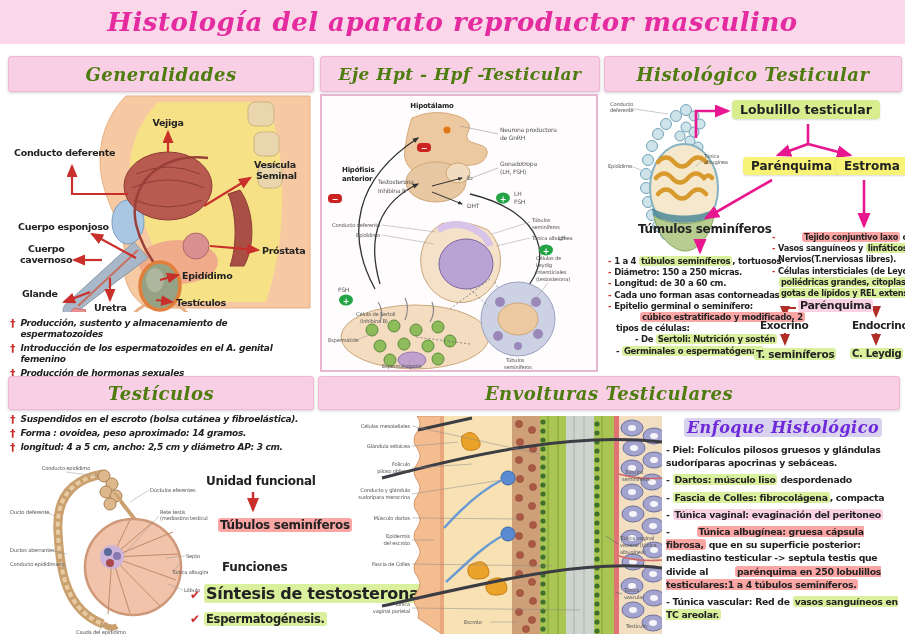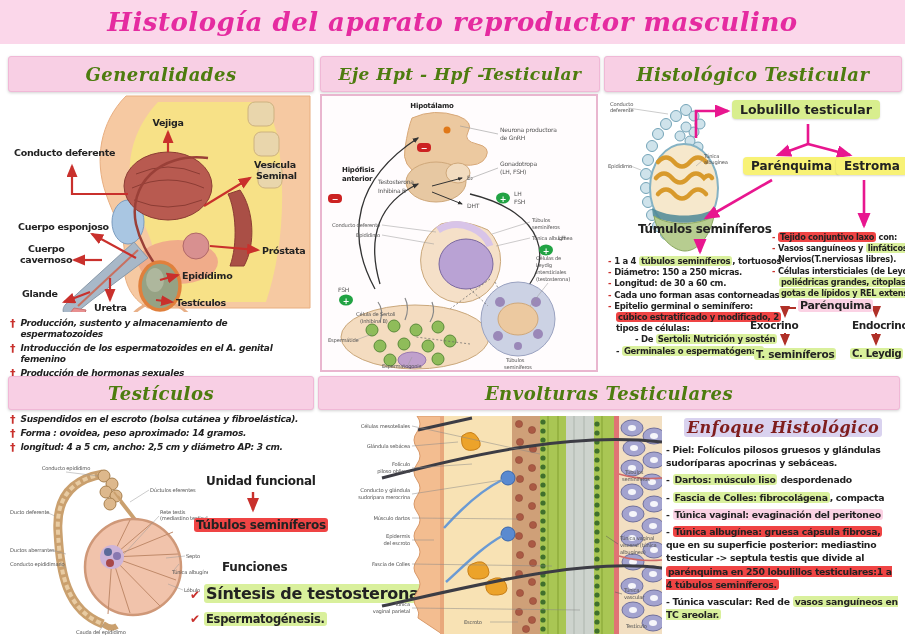--- a/index.html
+++ b/index.html
@@ -9,21 +9,21 @@
   .script{font-family:"DejaVu Serif",serif;font-style:italic;font-weight:700;letter-spacing:.5px;}
   .banner{left:0;top:0;width:905px;height:44px;background:#fbd7ea;display:flex;align-items:center;justify-content:center;}
   .banner span{font-size:26px;color:#e52ba0;}
   .hdr{background:#f8cfe4;border:1px solid #f0b8d6;border-radius:3px;box-shadow:0 1px 3px rgba(0,0,0,.18);
        display:flex;align-items:center;justify-content:center;}
   .hdr span{color:#4d7c0f;font-size:18px;white-space:nowrap;}
   .hand{font-weight:700;color:#222;letter-spacing:-.3px;}
   .brow{display:flex;align-items:flex-start;margin-bottom:3px;}
   .cross{color:#c9302c;font-weight:900;margin-right:5px;font-size:11px;line-height:11px;}
   .btxt{font-size:9px;line-height:11px;font-style:italic;}
-  .hl-y{background:#ef4444;border-radius:3px;padding:0 2px;}
+  .hl-y{background:#fca5a5;border-radius:3px;padding:0 2px;margin-left:24px;}
   .hl-g{background:#d9f09c;border-radius:3px;padding:0 2px;}
   .hl-p{background:#fbd2e4;border-radius:3px;padding:0 2px;}
   .hl-l{background:#d9d2ef;border-radius:3px;padding:0 3px;}
   .pill{border-radius:4px;padding:2px 8px;font-weight:700;color:#222;white-space:nowrap;box-shadow:0 1px 2px rgba(0,0,0,.15);}
   .sm{font-size:8.5px;line-height:11.2px;font-weight:700;color:#222;letter-spacing:-.3px;white-space:nowrap;}
   .dash-r{color:#c9302c;font-weight:900;margin-right:3px;}
   .dash-k{color:#333;font-weight:900;margin-right:3px;}
   .check{color:#c9302c;font-weight:900;margin-right:4px;font-size:12px;}
   svg text{font-family:"DejaVu Sans",sans-serif;}
   .svgl{font-weight:700;fill:#222;font-size:9.5px;letter-spacing:-.3px;}
@@ -297,21 +297,21 @@
     </div>
     <div class="abs" style="left:168px;top:176px;width:128px;">
       <div class="sm" style="font-size:8.2px;"><span class="dash-r">-</span><span class="hl-y">Tejido conjuntivo laxo</span><span> con:</span></div>
       <div class="sm" style="font-size:8.2px;"><span class="dash-r">-</span><span>Vasos sanguíneos y </span><span class="hl-g">linfáticos.</span></div>
       <div class="sm" style="font-size:8.2px;"><span class="dash-k">-</span><span>Nervios(T.nerviosas libres).</span></div>
       <div class="sm" style="font-size:8.2px;"><span class="dash-r">-</span><span>Células intersticiales (de Leydig):</span></div>
       <div class="sm" style="font-size:8.2px;padding-left:7px;"><span class="hl-g">poliédricas grandes, citoplasma con</span></div>
       <div class="sm" style="font-size:8.2px;padding-left:7px;"><span class="hl-g">gotas de lípidos y REL extenso.</span></div>
     </div>
     <div class="abs hl-p hand" style="left:194px;top:243px;font-size:11px;white-space:nowrap;">Parénquima</div>
-    <div class="abs hand" style="left:146px;top:263px;font-size:10.5px;white-space:nowrap;">Exocrino</div>
+    <div class="abs hand" style="left:156px;top:263px;font-size:10.5px;white-space:nowrap;">Exocrino</div>
     <div class="abs hand" style="left:248px;top:263px;font-size:10.5px;white-space:nowrap;">Endocrino</div>
     <div class="abs hl-g hand" style="left:150px;top:292px;font-size:10.5px;white-space:nowrap;">T. seminíferos</div>
     <div class="abs hl-g hand" style="left:246px;top:292px;font-size:10px;white-space:nowrap;">C. Leydig</div>
   </div>
 
   <div class="abs" style="left:8px;top:376px;width:304px;height:262px;">
     <div class="abs hdr" style="left:0;top:0;width:304px;height:32px;">
       <span class="script">Testículos</span>
     </div>
     <div class="abs" style="left:2px;top:38px;width:302px;">
@@ -556,21 +556,21 @@
         <text class="svgt" x="298" y="138" fill="#333">albugínea)</text>
         <path d="M296,128 L284,120" stroke="#555" stroke-width=".5"></path>
         <text class="svgt" x="302" y="176" fill="#333">Túnica</text>
         <text class="svgt" x="302" y="183" fill="#333">vascular</text>
         <path d="M300,178 L293,176" stroke="#555" stroke-width=".5"></path>
         <text class="svgt" x="304" y="212" fill="#333">Testículo</text>
       </g>
     </svg>
     <div class="abs enf" style="left:348px;top:42px;width:234px;">
       <div style="text-align:center;margin-bottom:6px;">
-        <span class="script hl-l" style="font-size:16px;color:#7f1d1d;">Enfoque Histológico</span>
+        <span class="script hl-l" style="font-size:16px;color:#6d28d9;">Enfoque Histológico</span>
       </div>
       <p><span>- Piel: Folículos pilosos  gruesos y glándulas sudoríparas apocrinas y sebáceas.</span></p>
       <p><span>- </span><span class="hl-g">Dartos: músculo liso</span><span> despordenado</span></p>
       <p><span>- </span><span class="hl-g">Fascia de Colles: fibrocolágena</span><span>, compacta</span></p>
       <p><span>- </span><span class="hl-p">Túnica vaginal: evaginación del peritoneo</span></p>
       <p><span>- </span><span class="hl-y">Túnica albugínea: gruesa cápsula fibrosa,</span><span> que en su superficie  posterior: mediastino testicular -&gt; septula testis que divide al </span><span class="hl-y">parénquima en 250 lobulillos testiculares:1 a 4 túbulos seminíferos.</span></p>
       <p><span>- Túnica vascular: Red de </span><span class="hl-g">vasos sanguíneos en TC areolar.</span></p>
     </div>
   </div>
 

